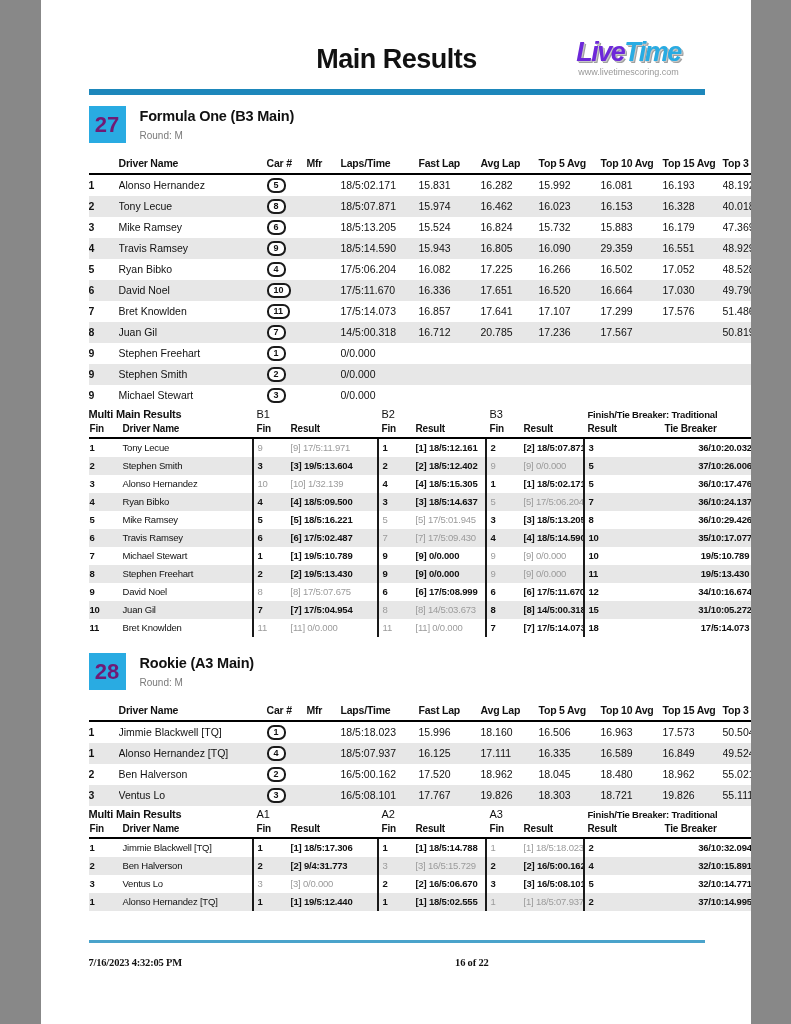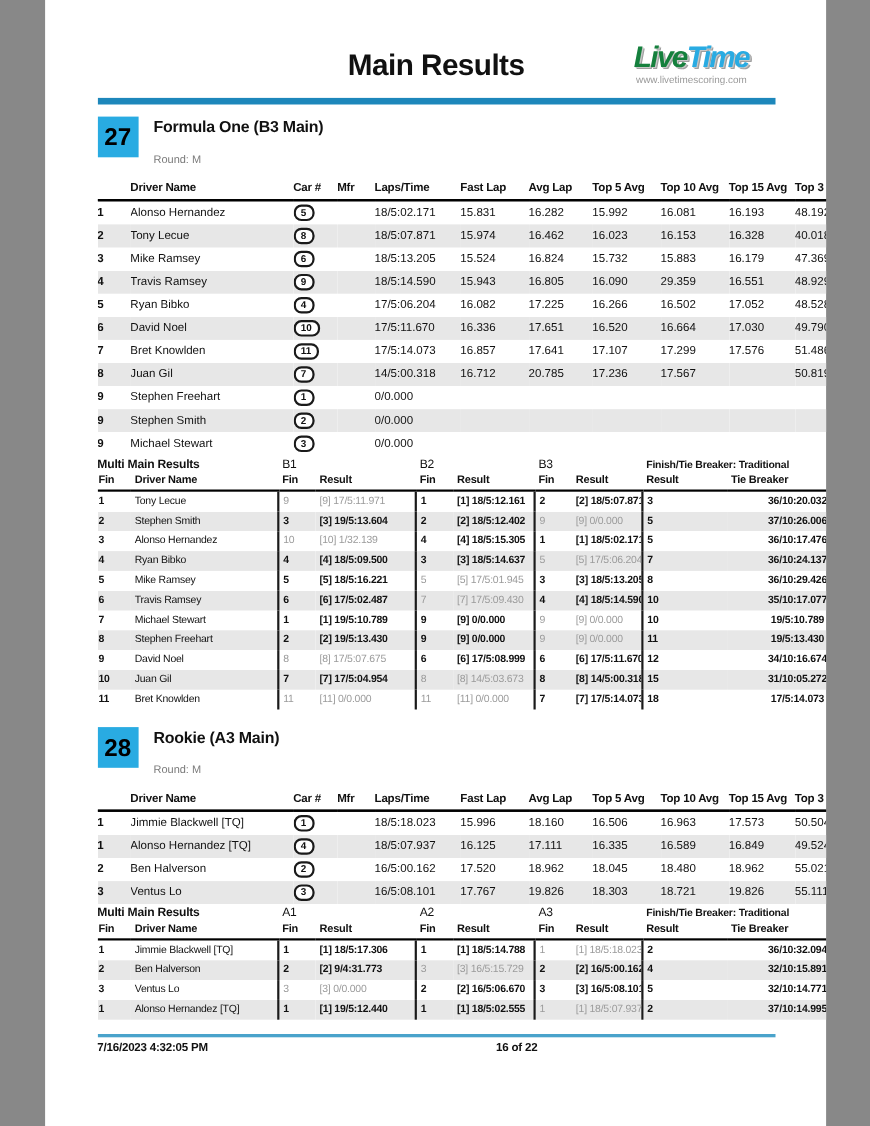--- a/index.html
+++ b/index.html
@@ -16,32 +16,32 @@
     font-family:"Liberation Sans","DejaVu Sans",sans-serif;
   }
   .b{font-weight:bold;}
   .c{text-align:center;}
 
   
   .page-title{margin:0;padding-top:44px;text-align:center;font-size:27px;font-weight:bold;letter-spacing:-0.5px;}
   .logo{position:absolute;top:38px;right:42px;width:160px;text-align:center;}
   .logo-wordmark{font-style:italic;font-weight:bold;font-size:27px;letter-spacing:-1.5px;line-height:28px;
     text-shadow:1px 1px 0 #c8c8c8,2px 2px 0 #9f9f9f;}
-  .logo-live{color:#15803d;}
+  .logo-live{color:#6d28d9;}
   .logo-time{color:var(--badge-cyan);}
   .logo-url{font-size:9px;color:#999;margin-top:1px;}
   .blue-bar{height:6px;background:var(--accent-blue);margin-top:14px;}
 
   
   .race + .race{margin-top:16px;}
   .race-header{display:flex;gap:14px;align-items:flex-start;margin-top:11px;}
   .race-badge{width:37px;height:37px;border-radius:0;background:var(--badge-cyan);
-    display:flex;align-items:center;justify-content:center;font-size:22px;font-weight:bold;color:#000000;}
+    display:flex;align-items:center;justify-content:center;font-size:22px;font-weight:bold;color:#701a75;}
   .race-name{font-size:14.5px;font-weight:bold;margin-top:2px;letter-spacing:-0.2px;}
-  .race-round{font-size:10px;color:#7a7a7a;margin-top:16px;}
+  .race-round{font-size:10px;color:#7a7a7a;margin-top:6px;}
 
   
   table{border-collapse:collapse;table-layout:fixed;width:697px;}
   .results{margin-top:12px;font-size:10.5px;}
   .results th{font-size:10.5px;font-weight:bold;text-align:left;border-bottom:2px solid #000;
     padding:2px 2px 4px 0;white-space:nowrap;letter-spacing:-0.2px;}
   .results td{padding:3px 2px 3px 0;line-height:13px;white-space:nowrap;overflow:hidden;}
   tr.alt{background:var(--row-alt);}
   .car-badge{display:inline-block;min-width:14px;padding:0 5px;border:2px solid #1a1a1a;border-radius:7px;
     background:#fff;font-weight:bold;font-size:9px;line-height:11px;text-align:center;}
@@ -56,21 +56,21 @@
   .multi tr.mm-sub th:first-child{padding-left:1px;}
   .multi tbody td{padding:3px 0 3px 4px;line-height:12px;white-space:nowrap;overflow:hidden;}
   .multi tbody td:first-child{padding-left:1px;}
   .multi td.sep{border-left:2px solid #1a1a1a;}
   .multi .dropped{color:var(--dropped-text);font-weight:normal;}
   .multi .counted{font-weight:bold;}
 
   
   .footer{position:absolute;left:48px;right:46px;top:940px;}
   .footer-rule{height:3px;background:#4aa3cb;}
-  .footer-grid{display:flex;margin-top:3px;font-size:10.5px;letter-spacing:-0.2px;}
+  .footer-grid{display:flex;margin-top:14px;font-size:10.5px;letter-spacing:-0.2px;font-family:Liberation Serif, serif;}
   .f-left{width:200px;text-align:left;}
   .f-center{flex:1;text-align:center;}
   .f-right{width:200px;text-align:right;}
   .f-dates{font-size:9px;margin-top:3px;}
 </style>
 </head>
 <body>
 
 <div class="page">
 

